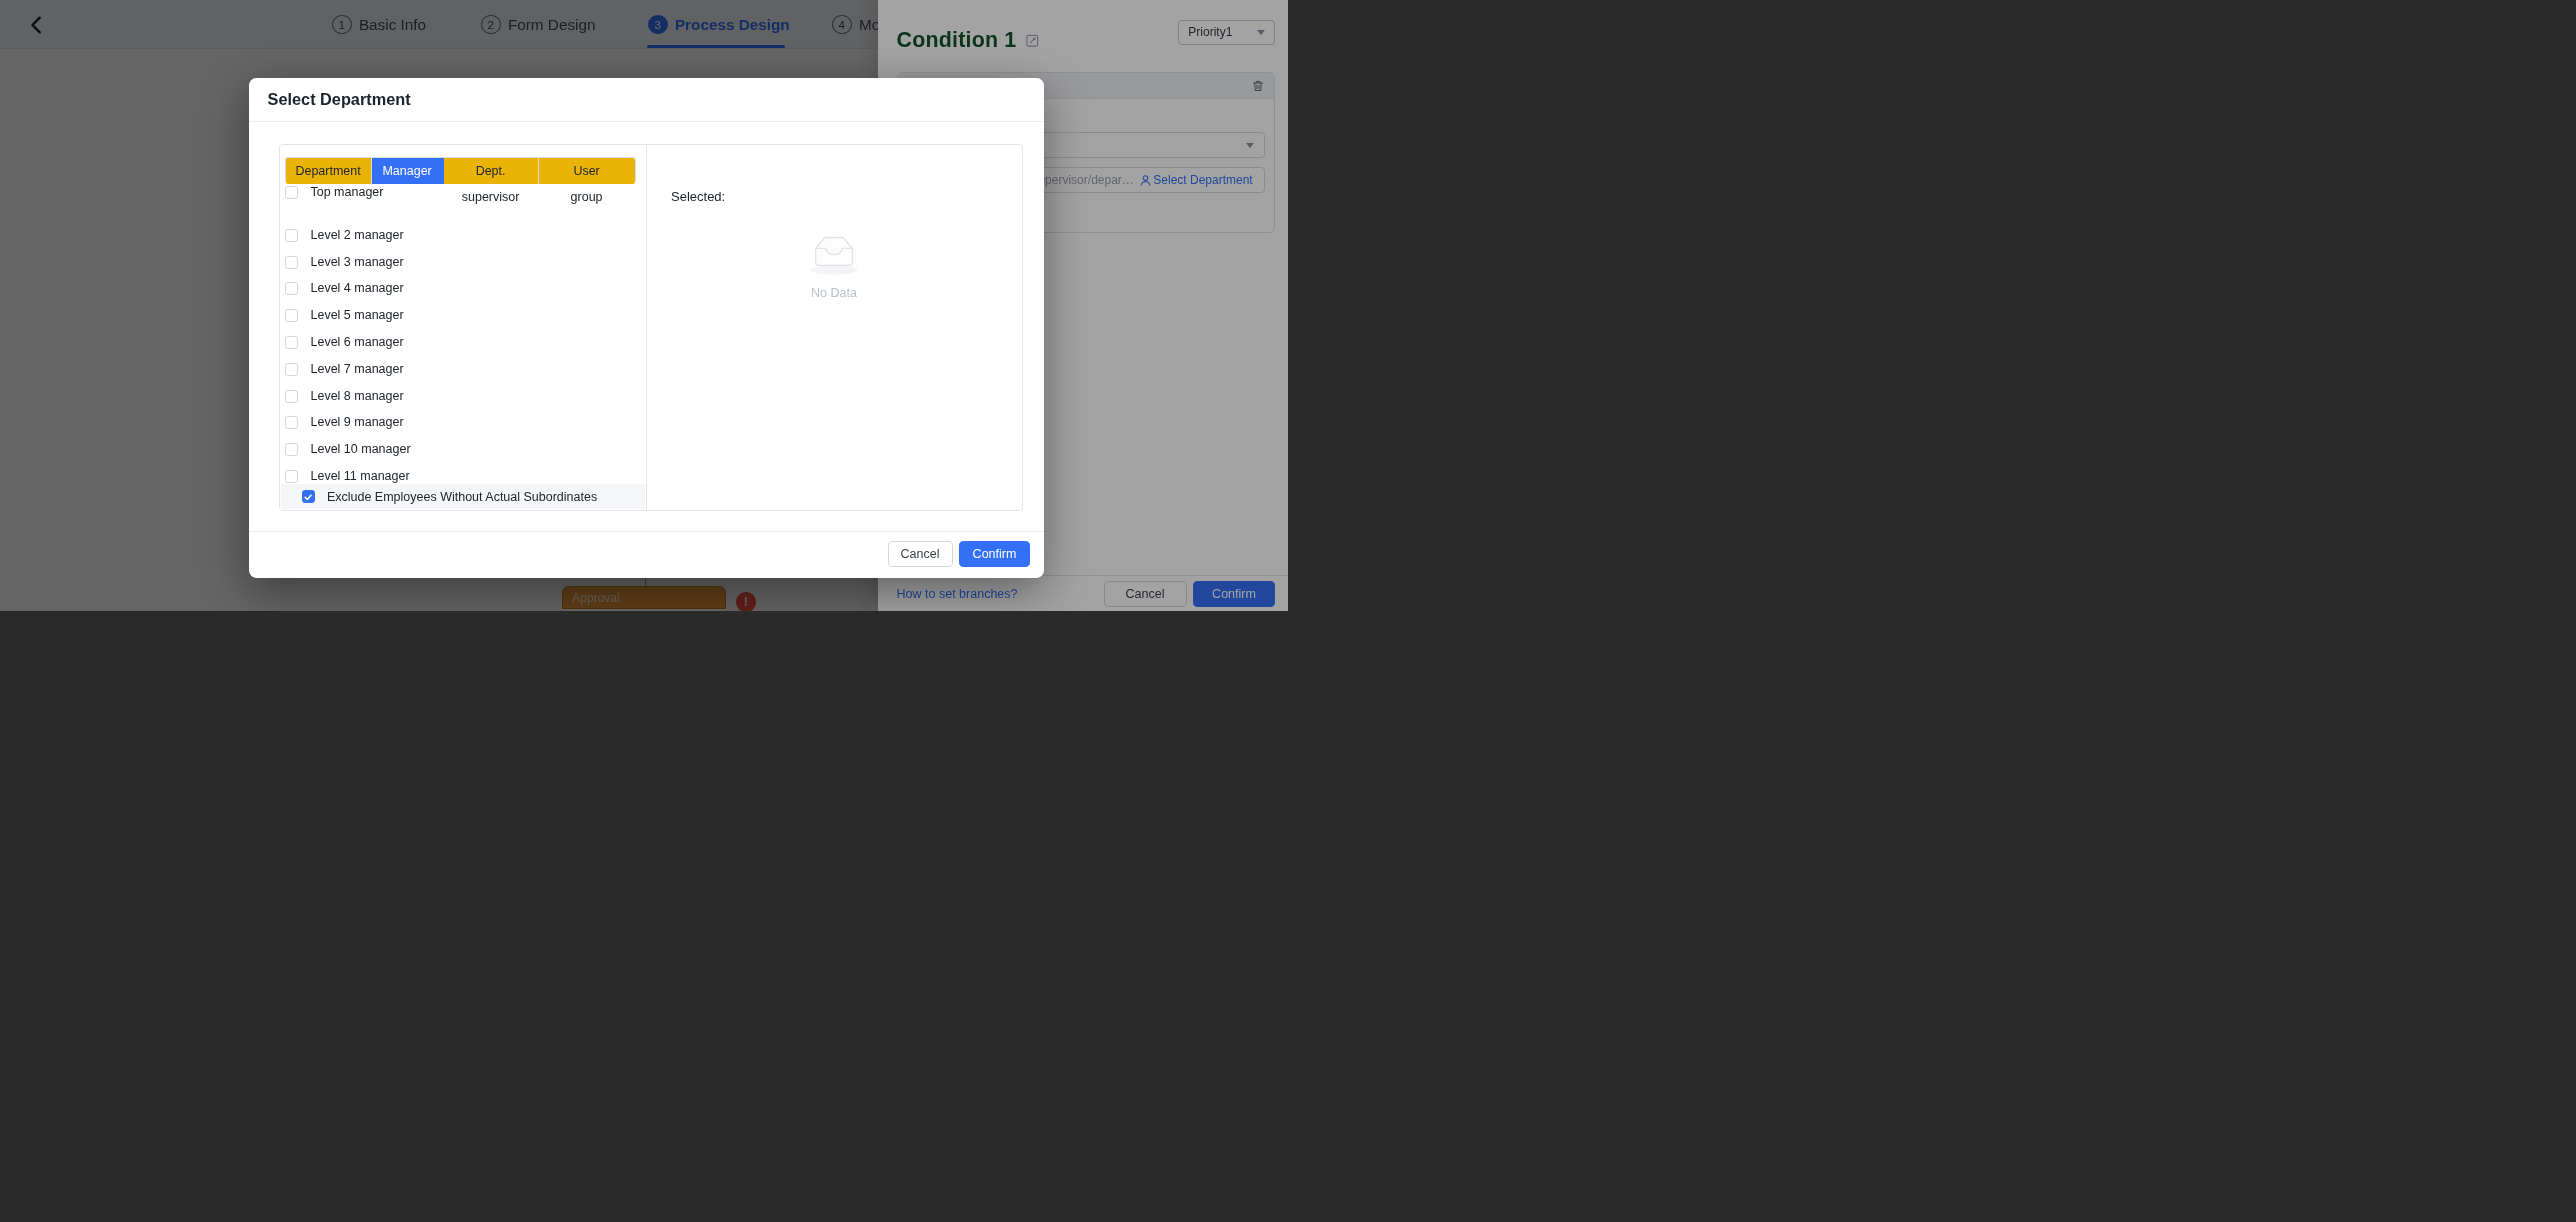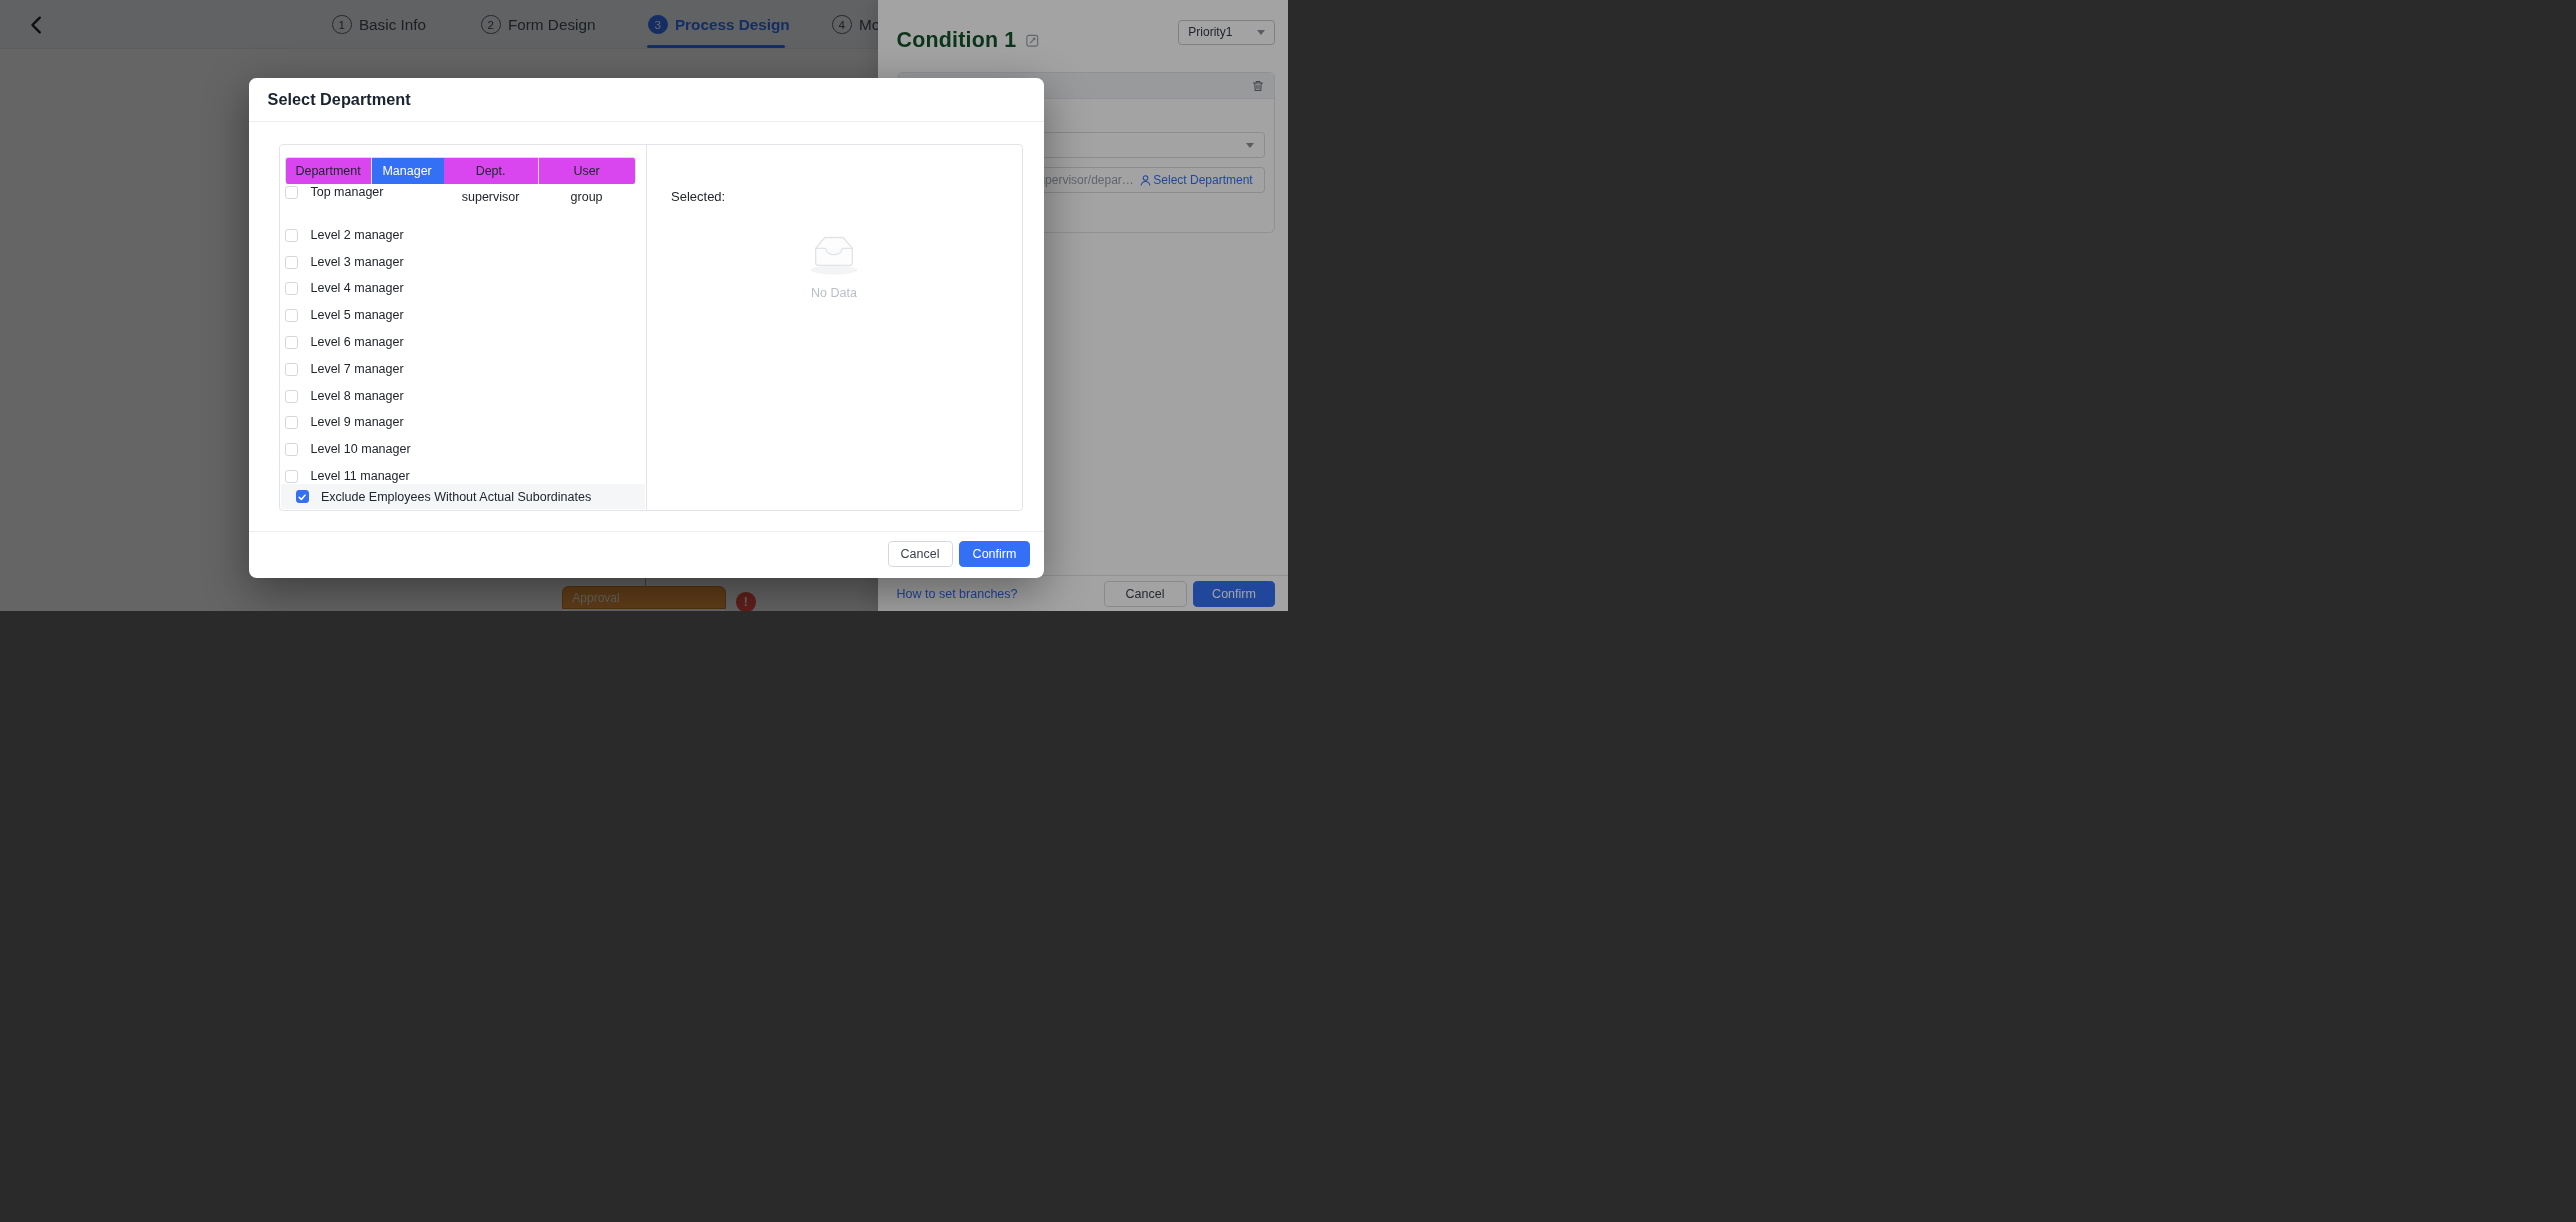--- a/index.html
+++ b/index.html
@@ -52,31 +52,31 @@
   .panel-footer-buttons .btn-primary{width:82px;}
 
   
   .modal{position:absolute;left:249px;top:78px;width:795px;height:500px;background:#fff;border-radius:7.4px;z-index:30;box-shadow:0 13px 45px rgba(0,0,0,0.40);}
   .modal-header{position:absolute;left:0;top:0;right:0;height:44px;border-bottom:0.9px solid #ecedf0;display:flex;align-items:center;}
   .modal-title{margin-left:18.6px;font-size:16.3px;font-weight:700;color:#1a2330;}
   .modal-box{position:absolute;left:30px;top:66px;width:744px;height:367px;border:0.9px solid #e2e4e9;border-radius:3.7px;background:#fff;}
   .pane-divider{position:absolute;left:366px;top:0;bottom:0;width:0.9px;background:#e2e4e9;}
 
   .seg-control{position:absolute;left:4.6px;top:12px;height:26px;display:flex;border:0.9px solid #d8dbdf;border-radius:2.8px;background:#fff;}
-  .seg{height:26px;line-height:26px;text-align:center;font-size:12.5px;color:#20262e;background:#d946ef;border-right:0.9px solid #d8dbdf;cursor:pointer;overflow:visible;flex:none;}
+  .seg{height:26px;line-height:26px;text-align:center;font-size:12.5px;color:#20262e;background:#eab308;border-right:0.9px solid #d8dbdf;cursor:pointer;overflow:visible;flex:none;}
   .seg:last-child{border-right:none;border-radius:0 1.9px 1.9px 0;}
   .seg:first-child{border-radius:1.9px 0 0 1.9px;}
   .seg.active{background:#3370F5;color:#fff;border-right-color:#3370F5;}
   .seg .word{display:block;height:26px;line-height:26px;}
 
   .opt-row{position:absolute;left:0.9px;width:364px;height:26px;display:flex;align-items:center;padding-left:4.6px;cursor:pointer;}
   .checkbox{width:13px;height:13px;border:1.4px solid #d3d7dc;border-radius:2.8px;background:#fff;margin-right:12px;flex:none;display:flex;align-items:center;justify-content:center;}
   .checkbox.checked{background:#3370F5;border-color:#3370F5;}
   .opt-label{font-size:12.5px;color:#21262e;white-space:nowrap;}
-  .exclude-row{position:absolute;left:0.9px;bottom:0.9px;width:364px;height:25px;background:#f4f6f8;display:flex;align-items:center;padding-left:15px;border-radius:0 0 0 2.8px;cursor:pointer;}
+  .exclude-row{position:absolute;left:0.9px;bottom:0.9px;width:364px;height:25px;background:#f4f6f8;display:flex;align-items:center;padding-left:21px;border-radius:0 0 0 2.8px;cursor:pointer;}
 
   .selected-label{position:absolute;left:391px;top:44px;font-size:13px;color:#21262e;}
   .empty-state{position:absolute;left:366px;right:0;top:85px;text-align:center;}
   .empty-text{margin-top:11px;font-size:12.5px;color:#b9bfc8;}
 
   .modal-footer{position:absolute;left:0;right:0;bottom:0;height:47px;border-top:0.9px solid #ecedf0;}
   .modal-footer-buttons{position:absolute;right:14px;top:9.3px;display:flex;gap:6.5px;}
   .modal-footer-buttons .btn-plain{width:65px;}
   .modal-footer-buttons .btn-primary{width:71px;}
 

